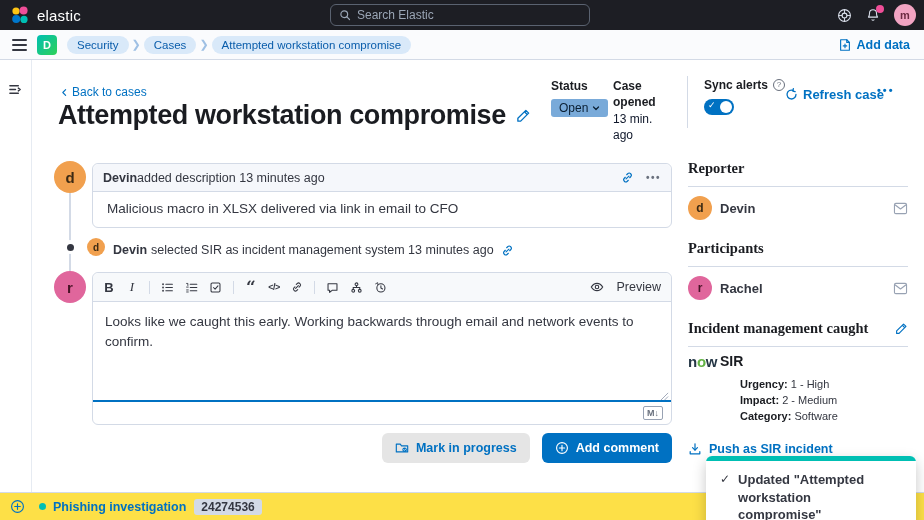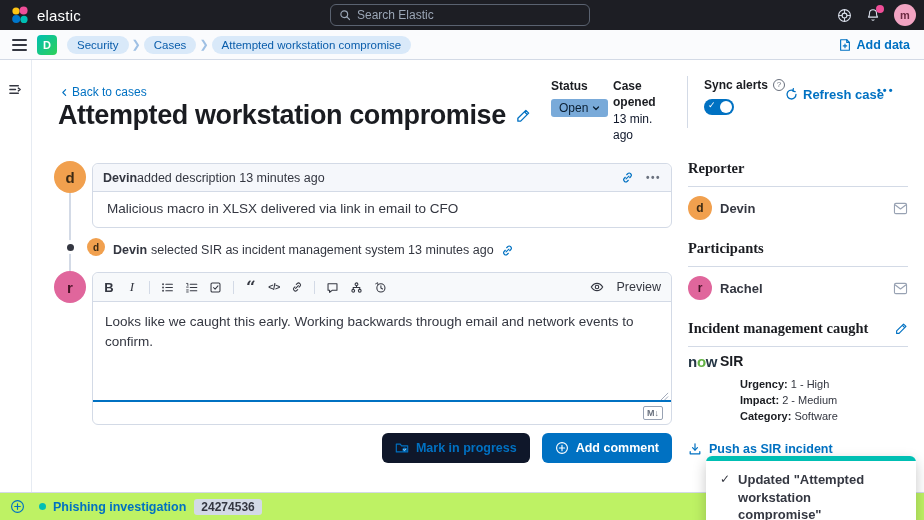--- a/index.html
+++ b/index.html
@@ -126,21 +126,21 @@
   .ed-resize { position:absolute; right:2px; top:119px; color:#98a2b3; }
   .ed-footer { height:22px; display:flex; align-items:center; justify-content:flex-end; padding:0 8px; }
   .md-badge { border:1px solid #98a2b3; border-radius:2px; color:#69707d; font-size:9px;
     font-weight:bold; padding:0 3px; line-height:12px; }
 
   
   .actions-row { position:absolute; top:433px; left:92px; width:580px; display:flex;
     justify-content:flex-end; gap:12px; }
   .btn { height:30px; border:none; border-radius:6px; font-family:inherit; font-size:12.5px;
     font-weight:bold; display:inline-flex; align-items:center; gap:7px; padding:0 13px; cursor:pointer; }
-  .btn-soft { background:#0f172a; color:var(--c-accent-blue,#0071c2); }
+  .btn-soft { background:#e5e5e5; color:var(--c-accent-blue,#0071c2); }
   .btn-primary { background:var(--c-accent-blue,#0071c2); color:#fff; }
 
   
   .sidebar { position:absolute; left:688px; top:160px; width:220px; }
   .sb-heading { font-size:14.5px; font-weight:bold; color:#1a1c21; display:flex; align-items:center;font-family:Liberation Serif, serif; }
   .sb-hr { border:none; border-top:1px solid #d3dae6; margin:9px 0 0 0; }
   .sb-person { display:flex; align-items:center; gap:8px; margin:9px 0 0 0; }
   .sb-person .nm { font-weight:bold; font-size:13px; }
   .mail-ic { margin-left:auto; color:#98a2b3; display:flex; cursor:pointer; }
   .sb-section { margin-top:20px; }
@@ -155,21 +155,21 @@
 
   
   .toast { position:absolute; left:706px; top:456px; width:210px; background:#fff;
     border-radius:6px; box-shadow:0 5px 14px rgba(0,0,0,.22); z-index:40; overflow:hidden; }
   .toast-accent { height:5px; background:var(--c-toast-accent,#00bfb3); }
   .toast-body { display:flex; gap:8px; padding:10px 12px 12px 14px; }
   .toast-check { color:#343741; font-size:12px; padding-top:1px; }
   .toast-msg { font-weight:bold; font-size:13px; color:#343741; width:156px; line-height:1.35; }
 
   
-  .footer-bar { position:absolute; left:0; top:492px; width:924px; height:28px; background:#bef264;
+  .footer-bar { position:absolute; left:0; top:492px; width:924px; height:28px; background:#fde047;
     border-top:1px solid #d3dae6; display:flex; align-items:center; padding:0 10px; z-index:20; }
   .plus-circ { color:var(--c-accent-blue,#0071c2); display:flex; cursor:pointer; }
   .tl-dot { width:7px; height:7px; border-radius:50%; background:var(--c-teal,#00bfb3); margin-left:14px; }
   .tl-name { color:var(--c-accent-blue,#0071c2); font-weight:bold; font-size:12.5px; margin-left:7px; cursor:pointer; }
   .tl-badge { background:#d3dae6; color:#343741; font-weight:bold; font-size:12px;
     border-radius:3px; padding:1px 7px; margin-left:8px; }
 
   svg { display:block; }
 </style>
 </head>

